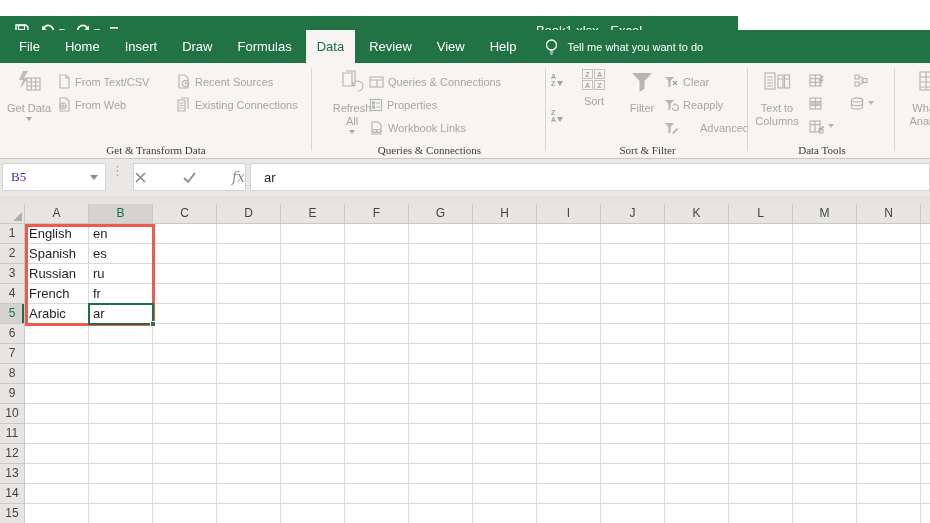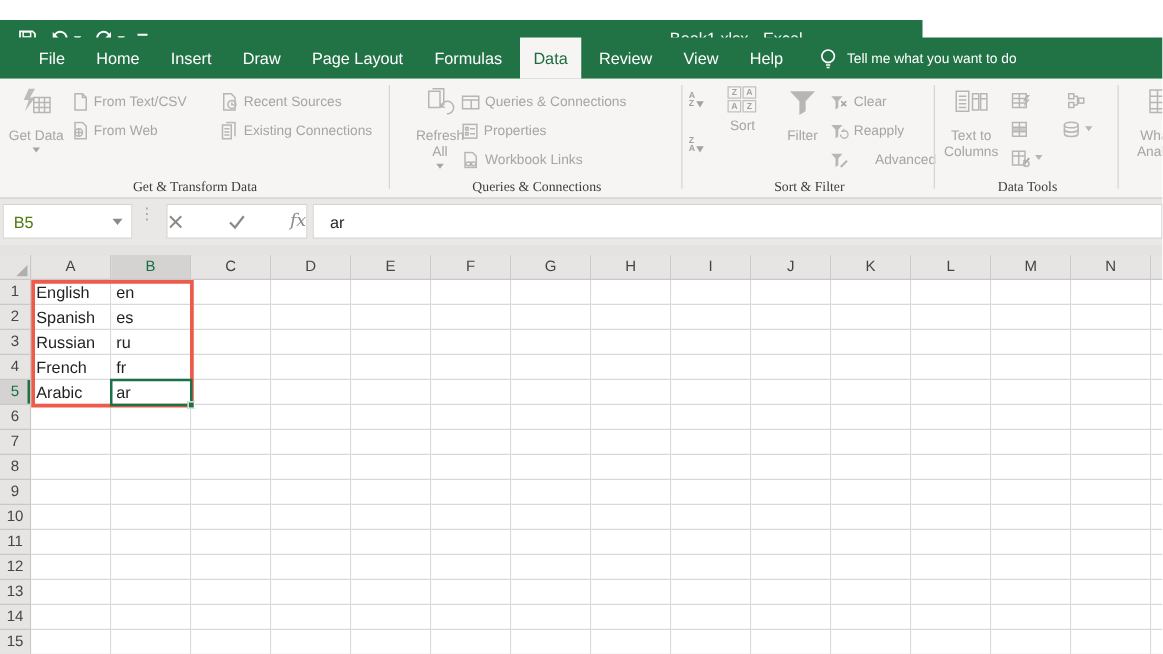--- a/index.html
+++ b/index.html
@@ -12,21 +12,21 @@
     --green:#217346;--green-dark:#1e7145;--red:#ec5b4b;
     --ribbon-bg:#f6f5f4;--dis-text:#a7a5a3;--dis-icon:#b8b6b4;
   }
   
   .titlebar{position:absolute;left:0;top:16px;width:738px;height:30px;background:var(--green);}
   .qat{position:absolute;left:14px;top:0;height:30px;display:flex;align-items:center;gap:9px;}
   .qat .btn{display:flex;align-items:center;gap:2px;color:#fff;}
   .dn{width:0;height:0;border-left:3px solid transparent;border-right:3px solid transparent;border-top:4px solid currentColor;display:inline-block;}
   .title-text{position:absolute;left:440px;right:0;top:0;height:30px;line-height:30px;text-align:center;color:#fff;font-size:13px;}
   
-  .tabrow{position:absolute;left:0;top:30px;width:930px;height:33px;background:var(--green);display:flex;align-items:stretch;padding-left:20px;box-sizing:border-box;}
+  .tabrow{position:absolute;left:0;top:30px;width:930px;height:33px;background:var(--green);display:flex;align-items:stretch;padding-left:8px;box-sizing:border-box;}
   #tabs-box{display:flex;align-items:stretch;}
   .tab{color:#fff;font-size:13px;padding:0 11px;display:flex;align-items:center;margin-right:3px;cursor:default;}
   .tab.active{background:var(--ribbon-bg);color:#1e6b40;text-align:center;}
   .tellme{color:#fff;display:flex;align-items:center;gap:8px;margin-left:14px;font-size:11px;}
   
   .ribbon{position:absolute;left:0;top:63px;width:930px;height:95px;background:var(--ribbon-bg);border-bottom:1px solid #c9c7c5;box-sizing:content-box;}
   .group{position:absolute;top:0;height:95px;}
   .group-label{position:absolute;bottom:2px;left:0;right:0;text-align:center;font-size:11px;color:#3e3d3b;white-space:nowrap;font-family:Liberation Serif, serif;}
   .gsep{position:absolute;top:5px;width:1px;height:83px;background:#d8d6d4;}
   .bigbtn{position:absolute;top:3px;width:46px;height:76px;display:flex;flex-direction:column;align-items:center;font-size:11px;color:var(--dis-text);text-align:center;line-height:13px;}
@@ -35,21 +35,21 @@
   .iconbtn{position:absolute;height:18px;display:flex;align-items:center;gap:3px;color:var(--dis-icon);}
   .gi{stroke:var(--dis-icon);fill:none;stroke-width:1.2;}
   .gf{fill:var(--dis-icon);stroke:none;}
   .azbox{display:flex;align-items:center;gap:1px;color:#a3a1a0;}
   .azletters{display:flex;flex-direction:column;font-size:7px;line-height:7px;font-weight:bold;}
   .azarrow{width:0;height:0;border-left:3px solid transparent;border-right:3px solid transparent;border-top:5px solid #a3a1a0;margin-top:6px;}
   .sorticon{width:24px;height:22px;display:grid;grid-template-columns:11px 11px;grid-template-rows:10px 10px;gap:1px;font-size:7px;font-weight:bold;color:#a3a1a0;}
   .sorticon span{border:1px solid #c2c0be;display:flex;align-items:center;justify-content:center;}
   
   .fbar{position:absolute;left:0;top:159px;width:930px;height:37px;background:#e9e8e7;}
-  .namebox{position:absolute;left:2px;top:4px;width:104px;height:28px;background:#fff;border:1px solid #d6d4d2;box-sizing:border-box;display:flex;align-items:center;font-size:13px;color:#4d7c0f;}
+  .namebox{position:absolute;left:2px;top:4px;width:104px;height:28px;background:#fff;border:1px solid #d6d4d2;box-sizing:border-box;display:flex;align-items:center;font-size:13px;color:#4c1d95;font-family:Liberation Serif, serif;}
   .namebox .nb-text{padding-left:8px;flex:1;}
   .nb-arrow{width:0;height:0;border-left:4px solid transparent;border-right:4px solid transparent;border-top:5px solid #8a8a8a;margin-right:7px;}
   .fdots{position:absolute;left:111px;top:8px;color:#a8a8a8;font-size:13px;line-height:7px;letter-spacing:0;}
   .fbtns{position:absolute;left:133px;top:4px;width:113px;height:28px;background:#fff;border:1px solid #d6d4d2;box-sizing:border-box;display:flex;align-items:center;justify-content:space-between;color:#8a8a8a;}
   .fx{font-family:"DejaVu Serif",serif;font-style:italic;font-size:14px;color:#8a8a8a;}
   .finput{position:absolute;left:250px;top:4px;width:680px;height:28px;background:#fff;border:1px solid #d6d4d2;box-sizing:border-box;display:flex;align-items:center;font-size:13px;color:#262626;}
   .finput .f-text{padding-left:13px;}
   .headerband{position:absolute;left:0;top:196px;width:930px;height:8px;background:#e4e3e2;}
   
   #grid{position:absolute;left:0;top:204px;width:930px;display:grid;grid-template-columns:25px repeat(14,64px) 9px;grid-auto-rows:20px;}
@@ -100,21 +100,20 @@
   </div>
   <div class="title-text">Book1.xlsx  -  Excel</div>
 </div>
 
 <div class="tabrow">
   <div id="tabs-box">
       <div class="tab">File</div>
       <div class="tab">Home</div>
       <div class="tab">Insert</div>
       <div class="tab">Draw</div>
-      <div class="tab">Page Layout</div>
       <div class="tab">Formulas</div>
       <div class="tab active">Data</div>
       <div class="tab">Review</div>
       <div class="tab">View</div>
       <div class="tab">Help</div>
     </div>
   <div class="tellme">
     <svg width="15" height="18" viewBox="0 0 15 18">
         <circle cx="7.5" cy="7" r="5" fill="none" stroke="#fff" stroke-width="1.3"></circle>
         <path d="M5.5 12 h4 M5.8 14 h3.4 M6.3 16 h2.4" stroke="#fff" stroke-width="1.2" fill="none"></path>

